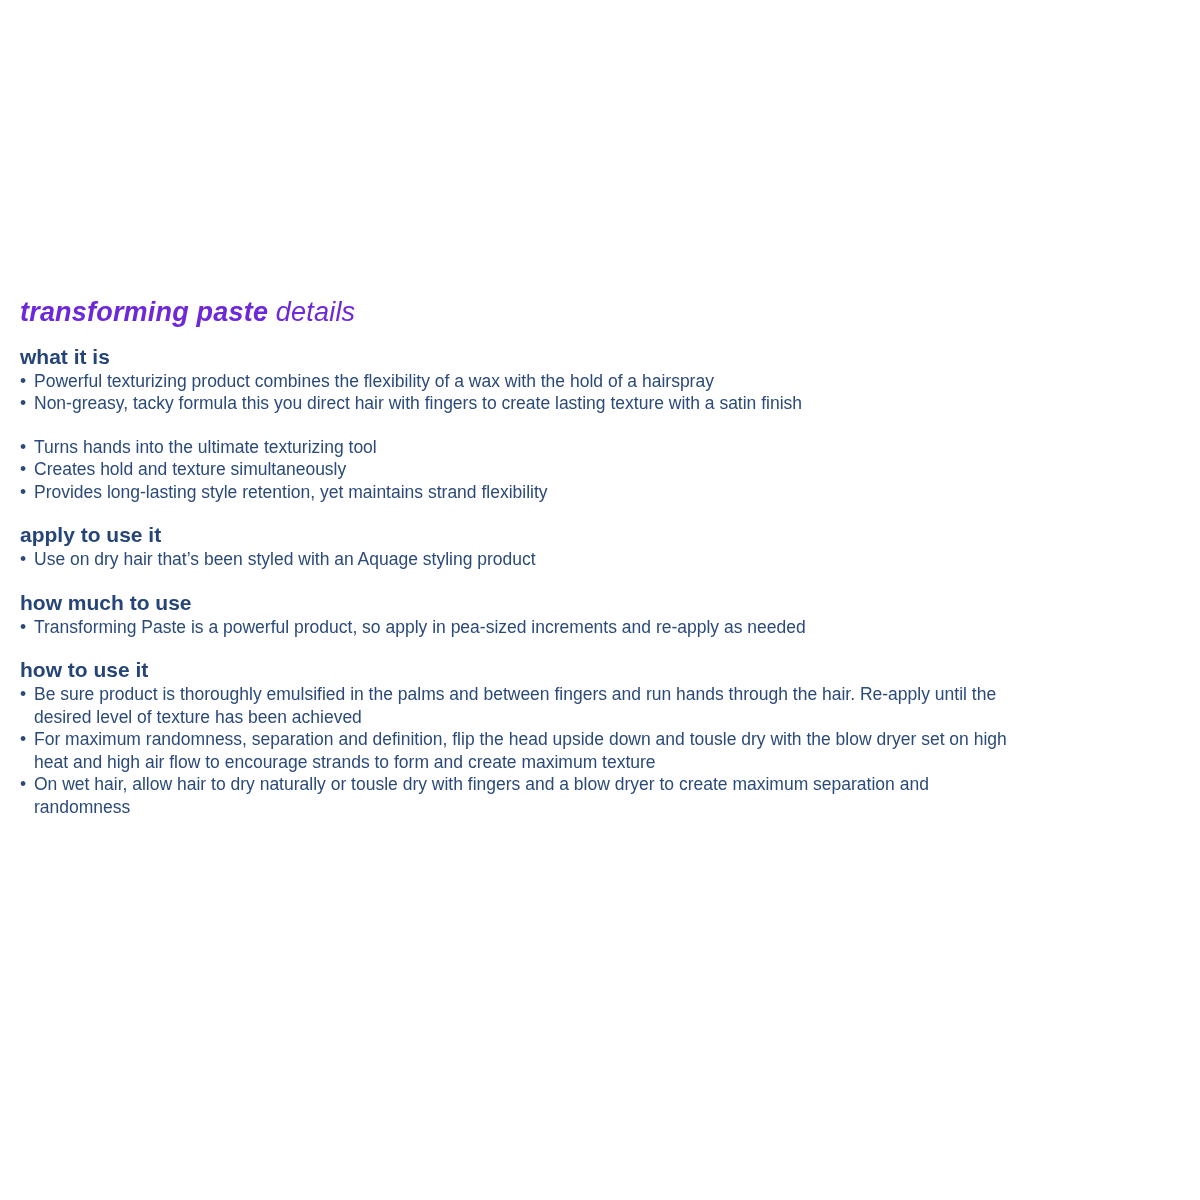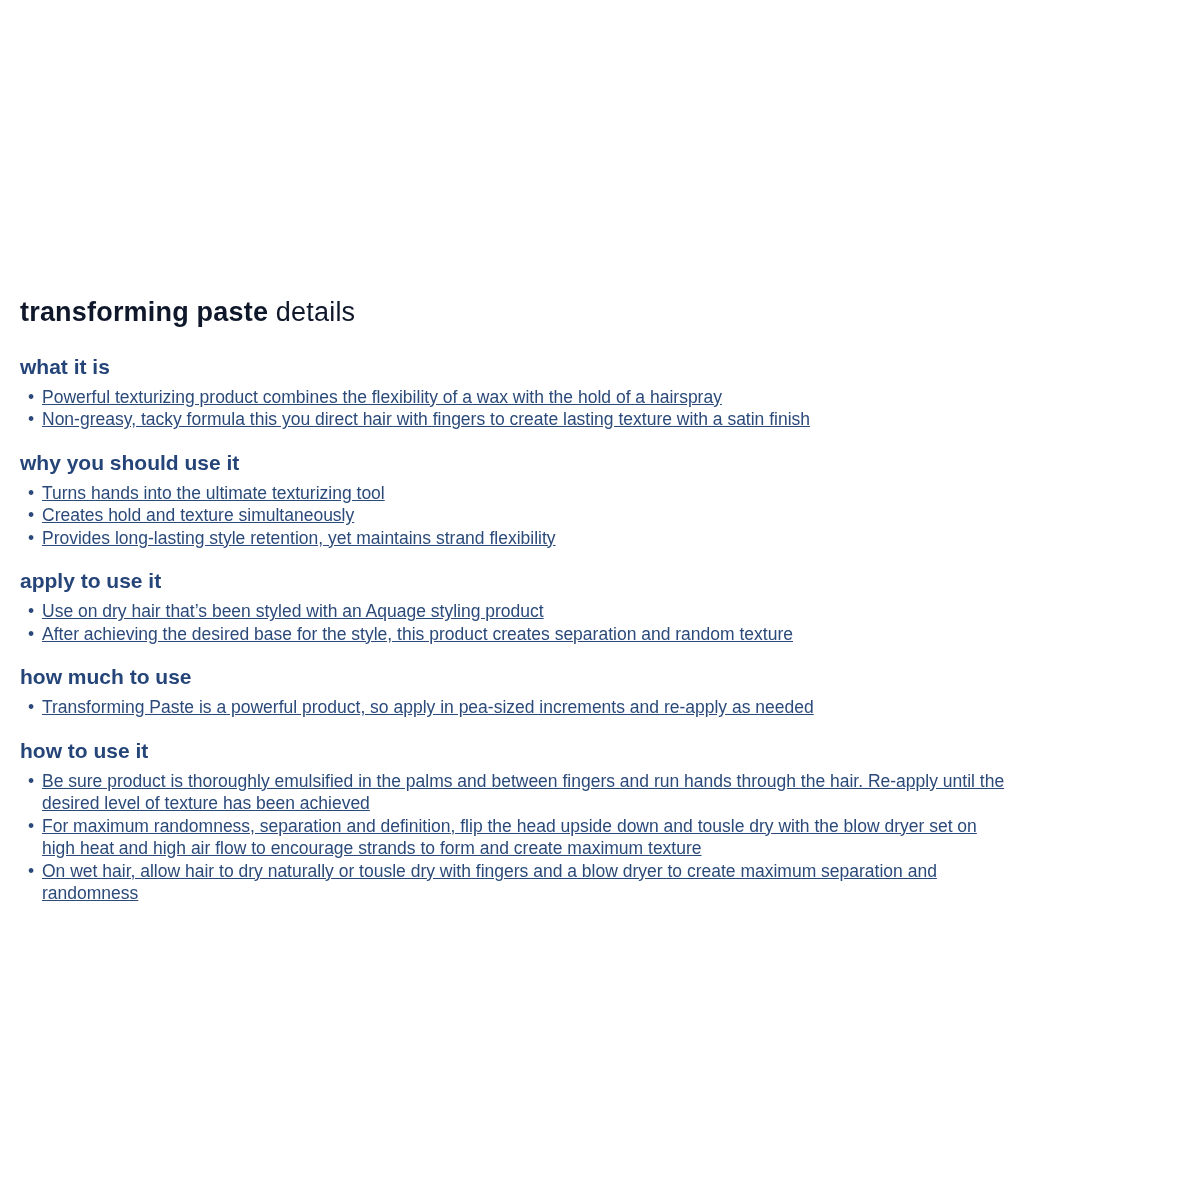--- a/index.html
+++ b/index.html
@@ -14,46 +14,46 @@
     font-family: "Liberation Sans", sans-serif;
     color: #2b4a7a;
     overflow: hidden;
   }
   .page {
     box-sizing: border-box;
     padding: 298px 60px 0 20px;
     max-width: 1080px;
   }
   h1.page-title {
-    margin: 0 0 28px 0;
+    margin: 0 0 18px 0;
     font-size: 27px;
     line-height: 1.1;
     font-weight: 400;
-    color: #0f172a;
+    color: #6d28d9;
     letter-spacing: 0.2px;
+    font-style: italic;
   }
   h1.page-title .t-bold {
     font-weight: 700;
   }
   section.detail-section {
     margin: 0 0 21px 0;
   }
   section.detail-section h2 {
     margin: 0 0 2px 0;
     font-size: 21px;
     line-height: 22px;
     font-weight: 700;
     color: #254579;
   }
   ul.bullet-list {
-    margin: 8px;
+    margin: 0;
     padding: 0;
     list-style: none;
     max-width: 1005px;
-    text-decoration: underline;
   }
   ul.bullet-list li {
     position: relative;
     padding-left: 14px;
     font-size: 17.5px;
     line-height: 22.5px;
     color: #2b4a7a;
   }
   ul.bullet-list li::before {
     content: "\2022";
@@ -72,33 +72,31 @@
 
   <section class="detail-section">
     <h2>what it is</h2>
     <ul class="bullet-list">
       <li>Powerful texturizing product combines the flexibility of a wax with the hold of a hairspray</li>
       <li>Non-greasy, tacky formula this you direct hair with fingers to create lasting texture with a satin finish</li>
     </ul>
   </section>
 
   <section class="detail-section">
-    <h2>why you should use it</h2>
     <ul class="bullet-list">
       <li>Turns hands into the ultimate texturizing tool</li>
       <li>Creates hold and texture simultaneously</li>
       <li>Provides long-lasting style retention, yet maintains strand flexibility</li>
     </ul>
   </section>
 
   <section class="detail-section">
     <h2>apply to use it</h2>
     <ul class="bullet-list">
       <li>Use on dry hair that’s been styled with an Aquage styling product</li>
-      <li>After achieving the desired base for the style, this product creates separation and random texture</li>
     </ul>
   </section>
 
   <section class="detail-section">
     <h2>how much to use</h2>
     <ul class="bullet-list">
       <li>Transforming Paste is a powerful product, so apply in pea-sized increments and re-apply as needed</li>
     </ul>
   </section>
 

